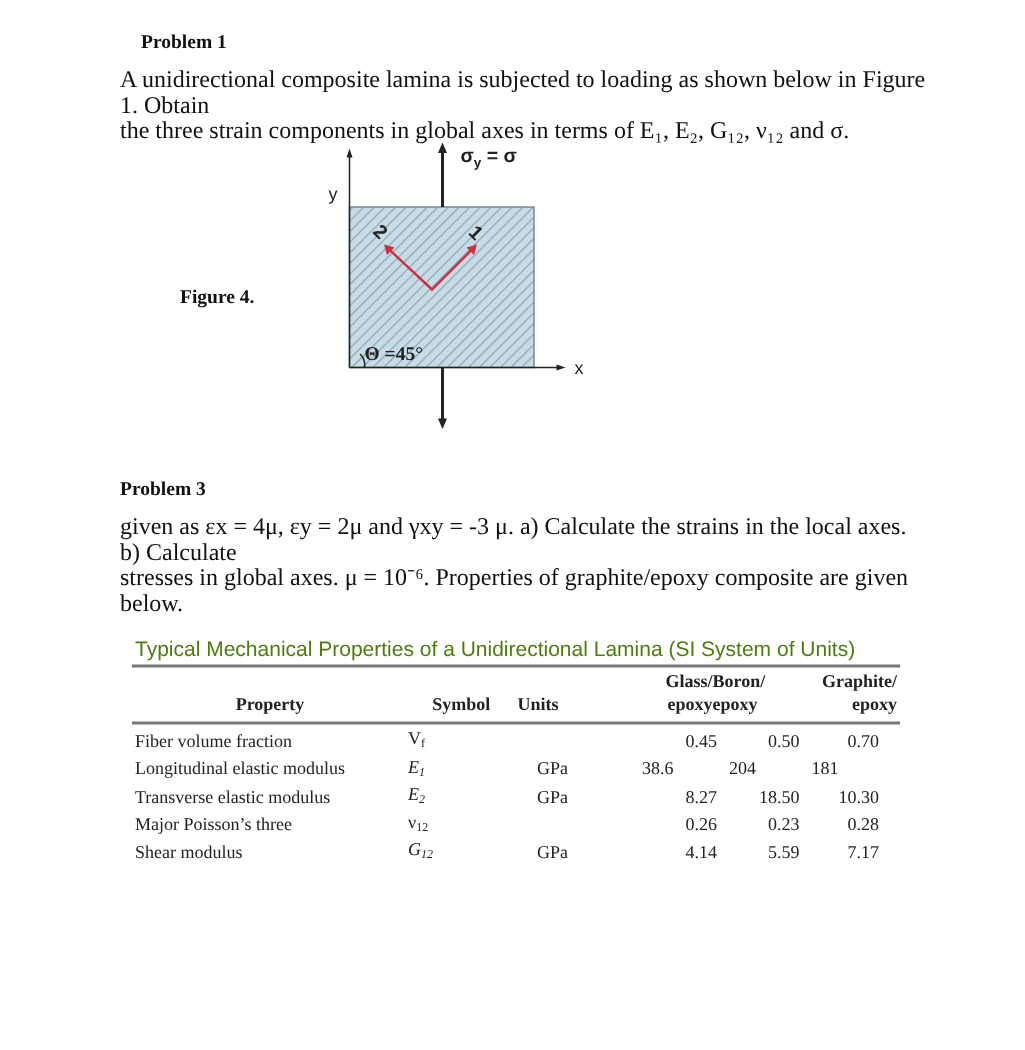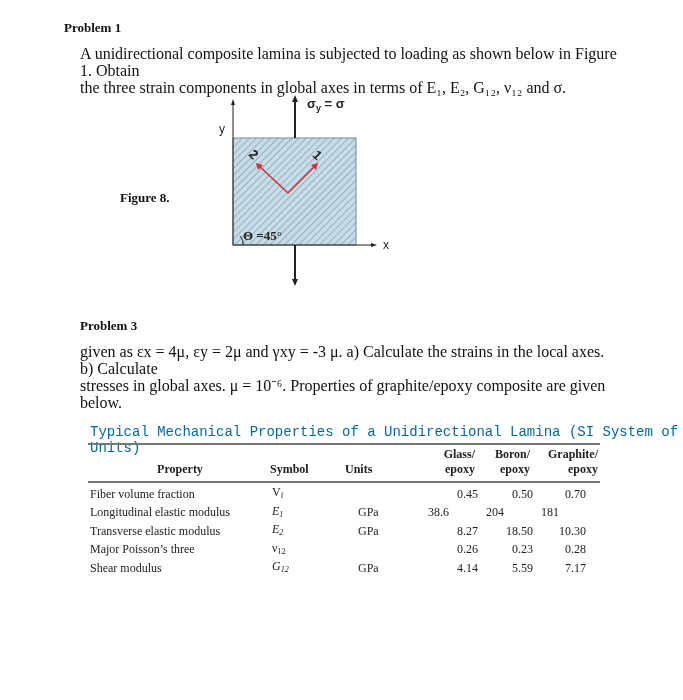--- a/index.html
+++ b/index.html
@@ -2,38 +2,38 @@
 <html><head>
 <meta charset="utf-8">
 <style>
   html, body { margin:0; padding:0; background:#ffffff; }
   body { width:683px; height:700px; position:relative; overflow:hidden; color:#111; font-family:"Liberation Serif", serif; }
   .abs { position:absolute; }
   .heading { font-weight:bold; font-size:13px; }
   .para { font-size:16px; line-height:17px; }
   .fig-label { font-weight:bold; font-size:13px; }
   .sub { font-size:8px; vertical-align:-2px; }
-  .tbl-title { font-size:14px; font-family:Liberation Mono, monospace; color:#0369a1; }
+  .tbl-title { font-size:14px; font-family:Liberation Sans, sans-serif; color:#4d7c0f; }
   table.props { border-collapse:collapse; font-size:12px; color:#222; }
   table.props th { font-weight:bold; font-size:12px; vertical-align:bottom; padding:0; line-height:15px; }
   table.props td { padding:0; line-height:15.5px; }
   .rule { position:absolute; height:1.5px; background:#777; }
   .num { text-align:right; }
   .ital { font-style:italic; }
 </style>
 </head>
 <body>
 
-<div class="abs heading" style="left:64px; top:20px;">Problem 1</div>
+<div class="abs heading" style="left:94px; top:20px;">Problem 1</div>
 <div class="abs para" style="left:80px; top:45px; width:540px;">
   <div>A unidirectional composite lamina is subjected to loading as shown below in Figure 1.  Obtain</div>
   <div>the three strain components in global axes in terms of E₁, E₂, G₁₂, ν₁₂ and σ.</div>
 </div>
 
-<div class="abs fig-label" style="left:120px; top:190px;">Figure 8.</div>
+<div class="abs fig-label" style="left:120px; top:190px;">Figure 4.</div>
 
 <div class="abs" style="left:200px; top:88px; width:200px; height:200px;">
   <svg width="200" height="200" viewBox="0 0 200 200">
     <defs>
       <pattern id="hatch" width="5" height="5" patternUnits="userSpaceOnUse" patternTransform="rotate(45)">
         <rect width="5" height="5" fill="#c8dce6"></rect>
         <line x1="0" y1="0" x2="0" y2="5" stroke="#8aa4b4" stroke-width="1.6"></line>
       </pattern>
     </defs>
 
@@ -72,27 +72,27 @@
 </div>
 
 <div class="abs tbl-title" style="left:90px; top:424px;">Typical Mechanical Properties of a Unidirectional Lamina (SI System of Units)</div>
 <div class="rule" style="left:88px; top:443px; width:512px;"></div>
 
 <div class="abs" style="left:90px; top:447px;">
   <table class="props">
     <tbody>
         <tr>
       <th style="width:180px; text-align:center;">Property</th>
-      <th style="width:75px; text-align:left;">Symbol</th>
+      <th style="width:75px; text-align:center;">Symbol</th>
       <th style="width:70px; text-align:left;">Units</th>
       <th style="width:60px; text-align:right;">
         <div>Glass/</div>
         <div>epoxy</div>
       </th>
-      <th style="width:55px; text-align:right;">
+      <th style="width:55px; text-align:left;">
         <div>Boron/</div>
         <div>epoxy</div>
       </th>
       <th style="width:68px; text-align:right;">
         <div>Graphite/</div>
         <div>epoxy</div>
       </th>
     </tr>
   </tbody>
     </table>

